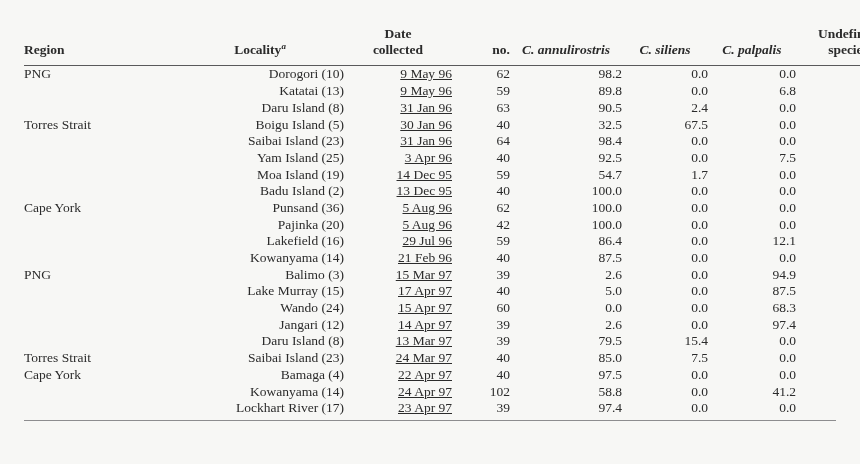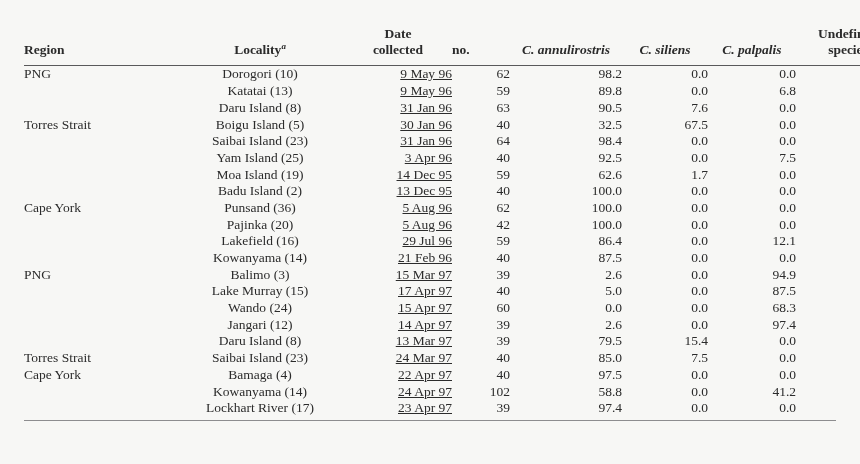--- a/index.html
+++ b/index.html
@@ -55,25 +55,25 @@
   col.c-date     { width: 108px; }
   col.c-no       { width: 58px;  }
   col.c-annul    { width: 112px; }
   col.c-sil      { width: 86px;  }
   col.c-palp     { width: 88px;  }
   col.c-undef    { width: 104px; }
 
   .th-region   { text-align: left;   padding-left: 44px; }
   .th-locality { text-align: center; }
   .th-date     { text-align: center; }
-  .th-no       { text-align: left; }
+  .th-no       { text-align: right; }
   .th-num      { text-align: center; }
 
   td.td-region   { text-align: left; margin-left: 24px; }
-  td.td-locality { text-align: center;  padding-left: 26px; }
+  td.td-locality { text-align: right;  padding-left: 26px; }
   td.td-date     { text-align: right; padding-right: 6px; text-decoration: underline; }
   td.td-no       { text-align: right; padding-right: 14px; }
   td.td-num      { text-align: right; padding-right: 26px; }
   td.td-undef    { text-align: right; padding-right: 24px; }
 
   .sp-italic { font-style: italic; margin-top: 29px; }
   .sup-a {
     font-style: italic;
     font-size: 9px;
     vertical-align: super;
@@ -127,21 +127,21 @@
           <td class="td-num">0.0</td>
           <td class="td-num">6.8</td>
           <td class="td-undef">3.4</td>
         </tr>
         <tr>
           <td class="td-region"></td>
           <td class="td-locality">Daru Island (8)</td>
           <td class="td-date">31 Jan 96</td>
           <td class="td-no">63</td>
           <td class="td-num">90.5</td>
-          <td class="td-num">7.6</td>
+          <td class="td-num">2.4</td>
           <td class="td-num">0.0</td>
           <td class="td-undef">4.8</td>
         </tr>
         <tr>
           <td class="td-region">Torres Strait</td>
           <td class="td-locality">Boigu Island (5)</td>
           <td class="td-date">30 Jan 96</td>
           <td class="td-no">40</td>
           <td class="td-num">32.5</td>
           <td class="td-num">67.5</td>
@@ -166,21 +166,21 @@
           <td class="td-num">92.5</td>
           <td class="td-num">0.0</td>
           <td class="td-num">7.5</td>
           <td class="td-undef">0.0</td>
         </tr>
         <tr>
           <td class="td-region"></td>
           <td class="td-locality">Moa Island (19)</td>
           <td class="td-date">14 Dec 95</td>
           <td class="td-no">59</td>
-          <td class="td-num">62.6</td>
+          <td class="td-num">54.7</td>
           <td class="td-num">1.7</td>
           <td class="td-num">0.0</td>
           <td class="td-undef">0.0</td>
         </tr>
         <tr>
           <td class="td-region"></td>
           <td class="td-locality">Badu Island (2)</td>
           <td class="td-date">13 Dec 95</td>
           <td class="td-no">40</td>
           <td class="td-num">100.0</td>

